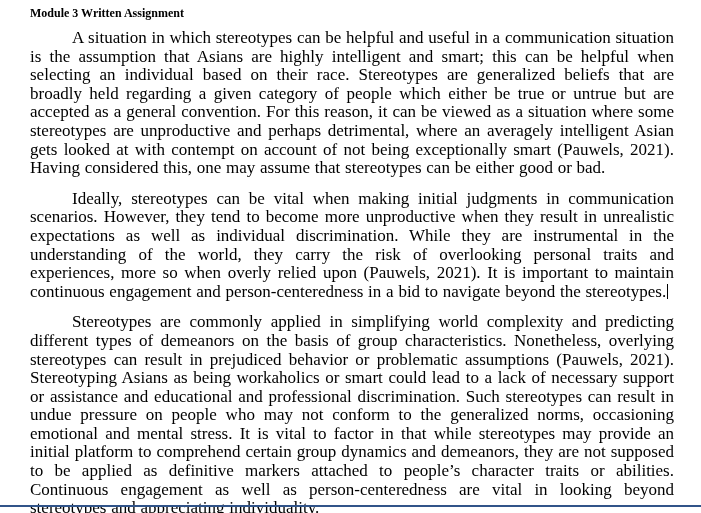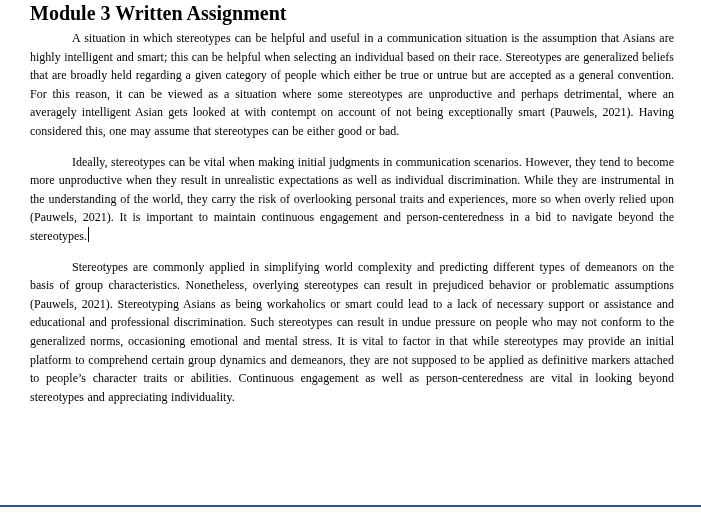--- a/index.html
+++ b/index.html
@@ -14,34 +14,34 @@
     background: #ffffff;
     overflow: hidden;
     font-family: "Liberation Serif", "DejaVu Serif", serif;
     color: #000000;
   }
   .doc-title {
     position: absolute;
     left: 30px;
     top: 4px;
     margin: 0;
-    font-size: 20px;
+    font-size: 12px;
     font-weight: bold;
     line-height: 19px;
     white-space: nowrap;
   }
   .doc-body {
     position: absolute;
     left: 30px;
     top: 29px;
     width: 644px;
   }
   .doc-body p {
     margin: 0 0 12px 0;
-    font-size: 12px;
+    font-size: 17px;
     line-height: 18.6px;
     text-align: justify;
     text-indent: 42px;
     word-spacing: 0.5px;
   }
   .caret {
     display: inline-block;
     width: 1px;
     height: 15px;
     background: #000000;

